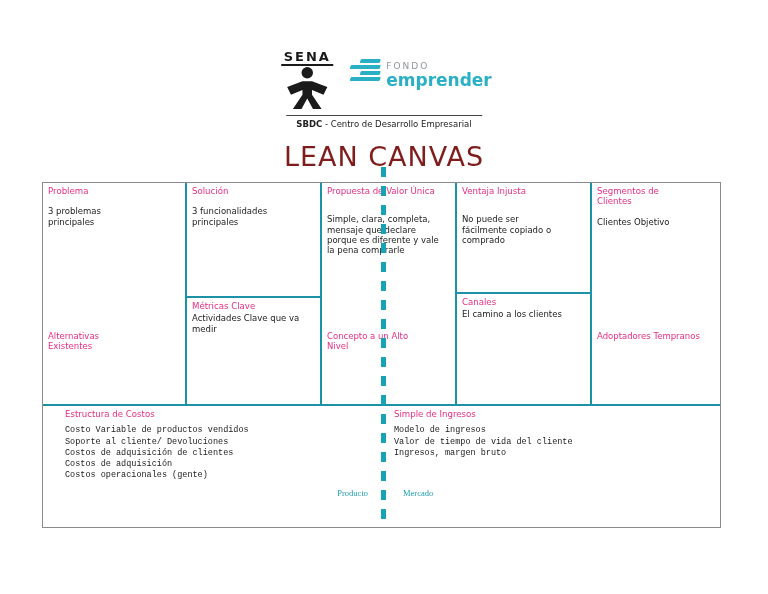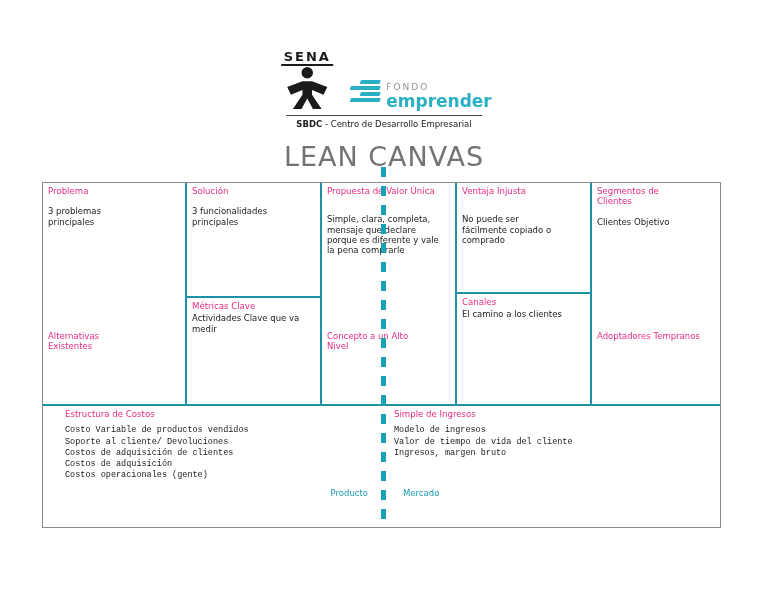--- a/index.html
+++ b/index.html
@@ -1,49 +1,49 @@
 <!DOCTYPE html>
 <html><head>
 <meta charset="utf-8">
 <style>
   html,body{margin:0;padding:0;background:#ffffff;}
   body{font-family:"DejaVu Sans","Liberation Sans",sans-serif;}
   .page{position:relative;width:768px;height:594px;background:#fff;overflow:hidden;}
 
   
   .logo-block{position:absolute;top:50px;left:50%;transform:translateX(-50%);display:flex;flex-direction:column;align-items:center;}
-  .logo-row{display:flex;align-items:flex-end;gap:12px;}
+  .logo-row{display:flex;align-items:flex-start;gap:12px;}
   .sena-logo{width:62px;height:60px;display:flex;flex-direction:column;align-items:center;}
   .sena-text{font-size:13px;font-weight:bold;letter-spacing:2px;color:#1a1a1a;border-bottom:2px solid #1a1a1a;padding:0 2px 1px;line-height:1;}
   .emprender-logo{display:flex;align-items:center;gap:6px;}
   .e-glyph{display:flex;flex-direction:column;gap:2px;align-items:flex-end;}
   .e-bar{height:4px;border-radius:1px;transform:skewX(-18deg);}
   .e-bar.b1{width:20px;}
   .e-bar.b2{width:30px;}
   .e-bar.b3{width:20px;}
   .e-bar.b4{width:30px;}
   .emp-words{display:flex;flex-direction:column;line-height:1;margin-top:12px;}
   .fondo-word{font-size:9px;letter-spacing:2px;color:#8f979c;margin-bottom:1px;}
   .emprender-word{font-size:17px;font-weight:bold;}
   .logo-divider{width:196px;height:1px;background:#444;margin:5px 0 3px;}
   .sbdc-line{font-size:8.5px;color:#222;white-space:nowrap;}
   .sbdc-line b{font-weight:bold;}
 
   
-  .main-title{position:absolute;top:141px;left:0;width:100%;text-align:center;font-size:27px;letter-spacing:1px;color:#737373;}
+  .main-title{position:absolute;top:141px;left:0;width:100%;text-align:center;font-size:27px;letter-spacing:1px;color:#7f1d1d;}
 
   
   .canvas{position:absolute;left:42px;top:182px;width:679px;height:346px;border:1px solid #8a8a8a;box-sizing:border-box;background:#fff;}
   .vline,.hline{position:absolute;background:#1b92a7;}
   .cell{position:absolute;box-sizing:border-box;padding:3px 5px;font-size:8.5px;line-height:1.2;color:#222;}
   .cell-header{font-size:8.6px;line-height:1.2;margin-bottom:0;}
   .cell-body{margin-top:10px;color:#222;}
   .cell-body.low{margin-top:18px;}
   .pink{color:#e72e82;}
-  .teal-label{color:#1b9cb2;}
+  .teal-label{color:#1b9cb2;font-family:Liberation Serif, serif;}
   .footer-label{position:absolute;left:5px;top:148px;font-size:8.5px;line-height:1.2;}
   .lines div{margin:0 0 1px 0;font-family:Liberation Mono, monospace;}
   .bottom-axis-label{position:absolute;top:305px;font-size:8.5px;}
 
   
   .dash-line{position:absolute;left:381px;top:167px;width:5px;height:360px;
     background:repeating-linear-gradient(180deg,#18a2b6 0px,#18a2b6 10px,transparent 10px,transparent 19px);}
 </style>
 </head>
 <body>

